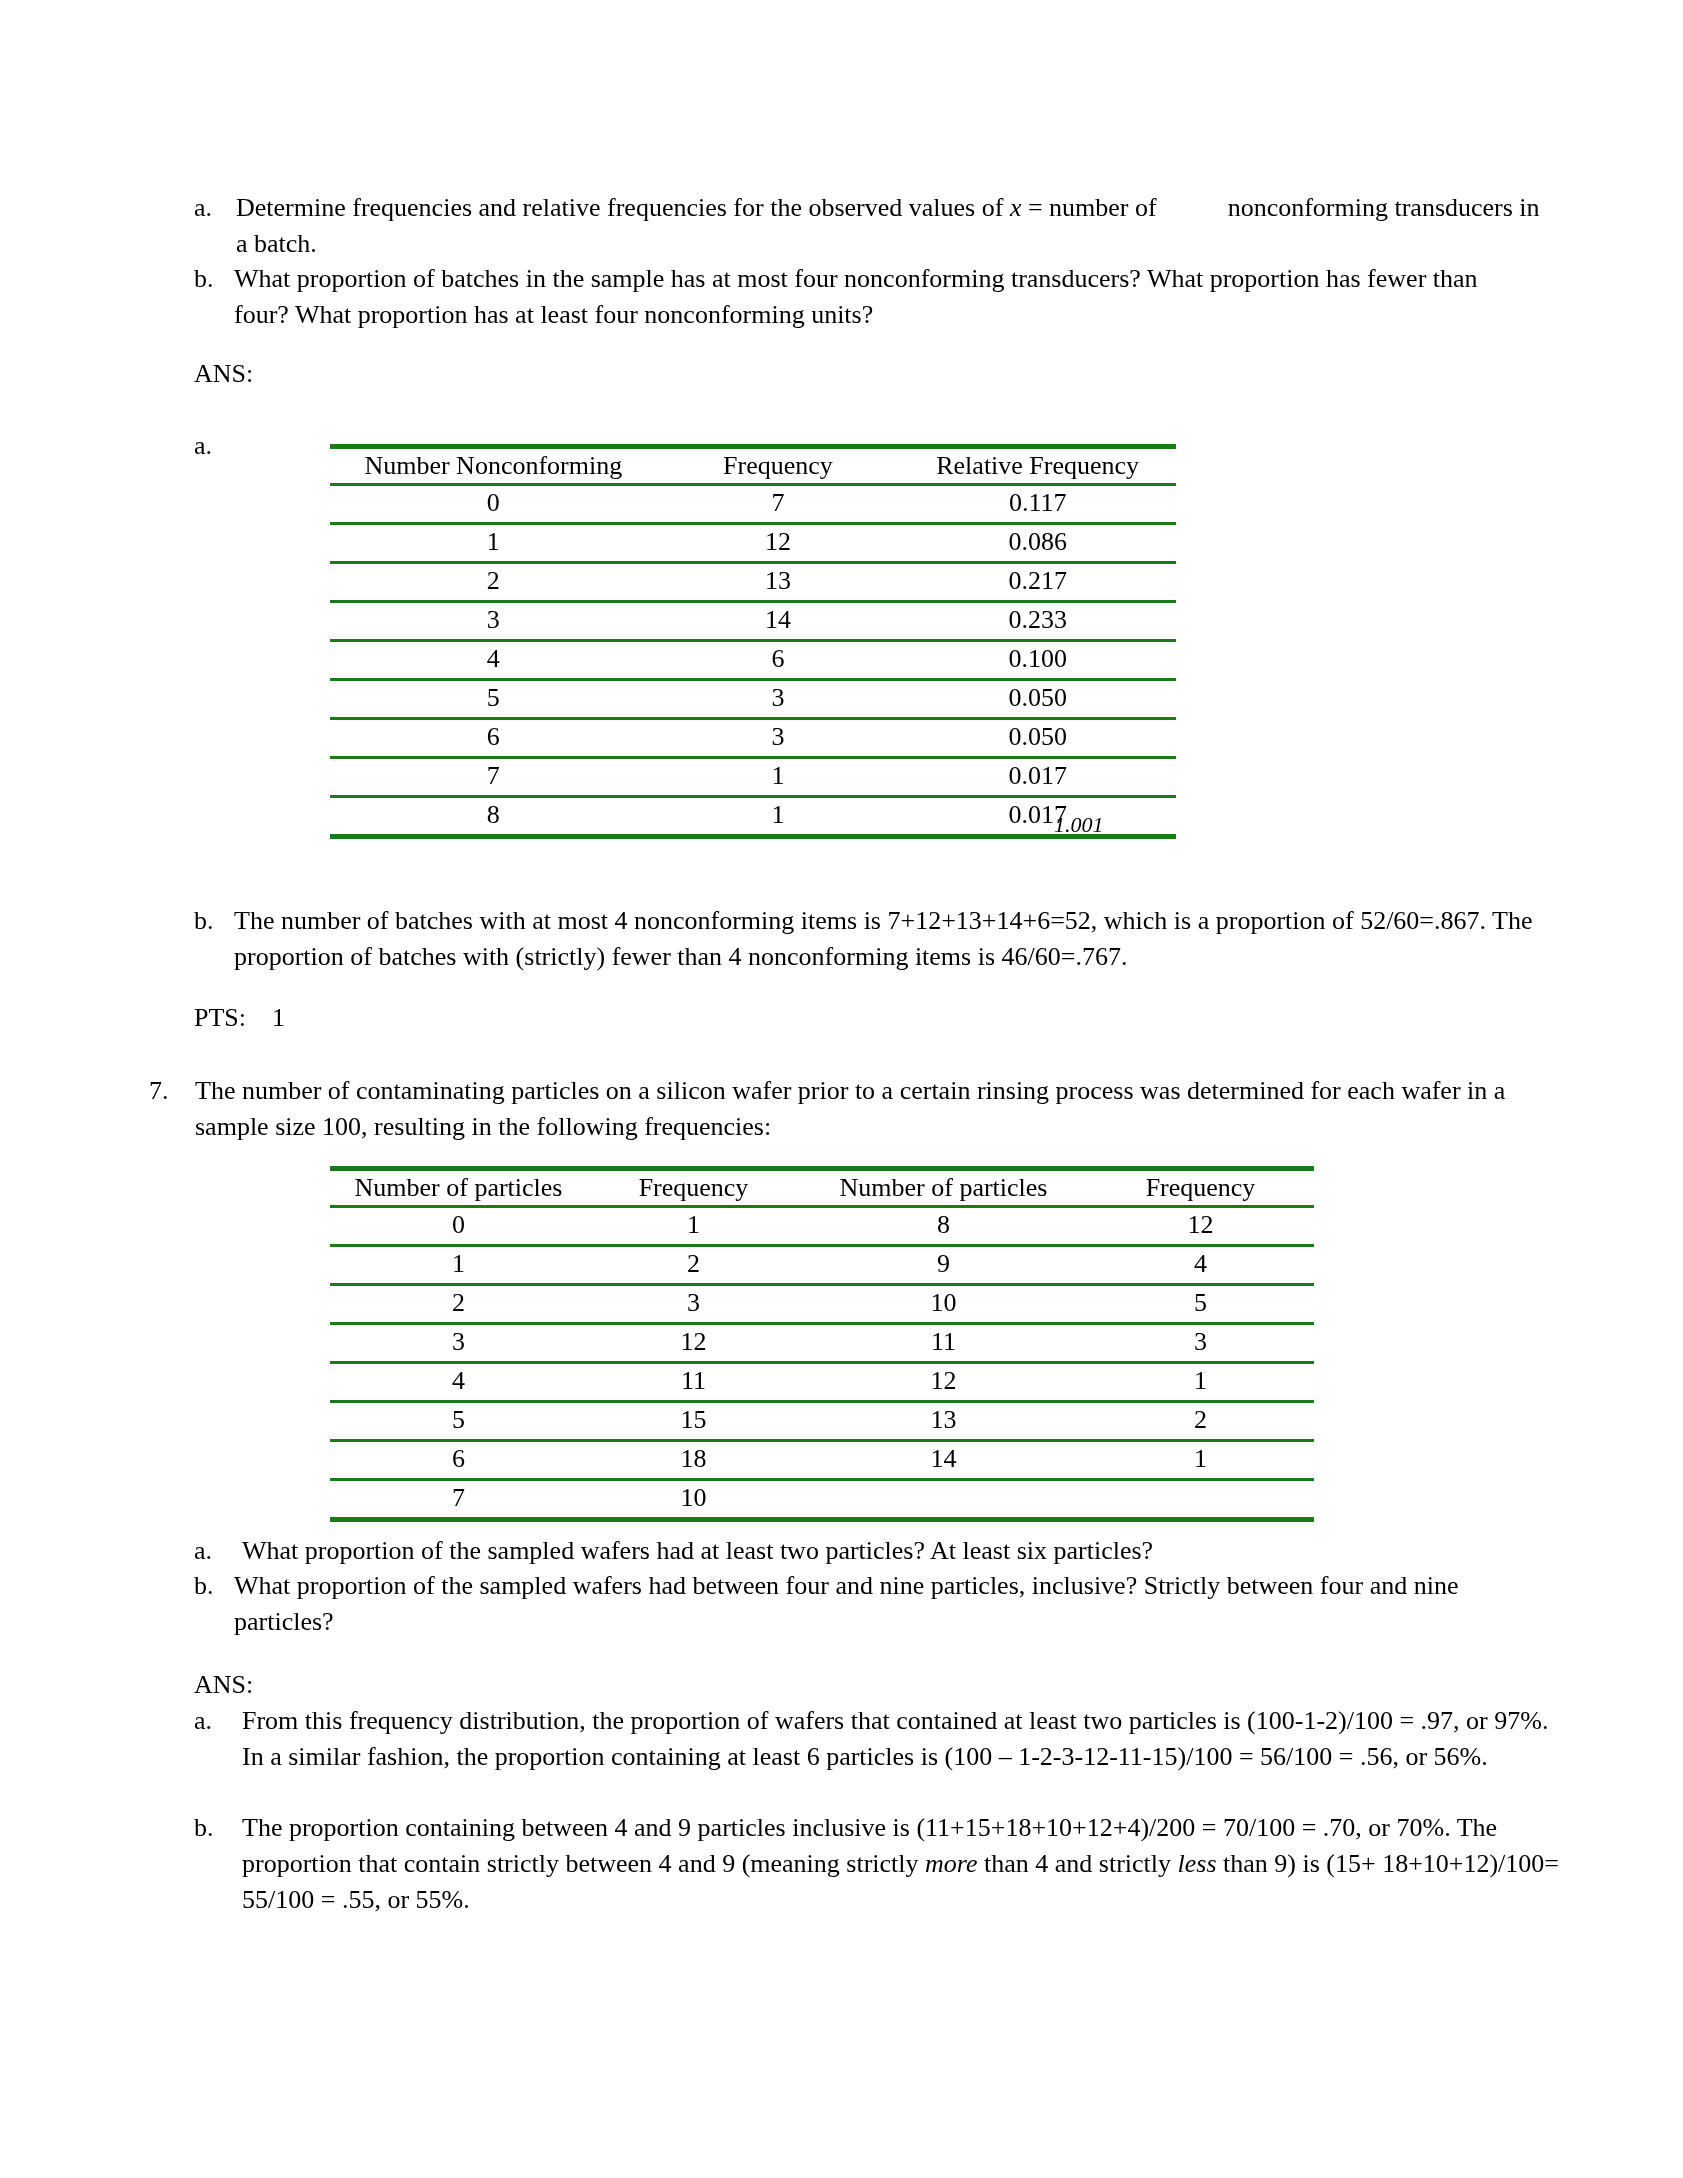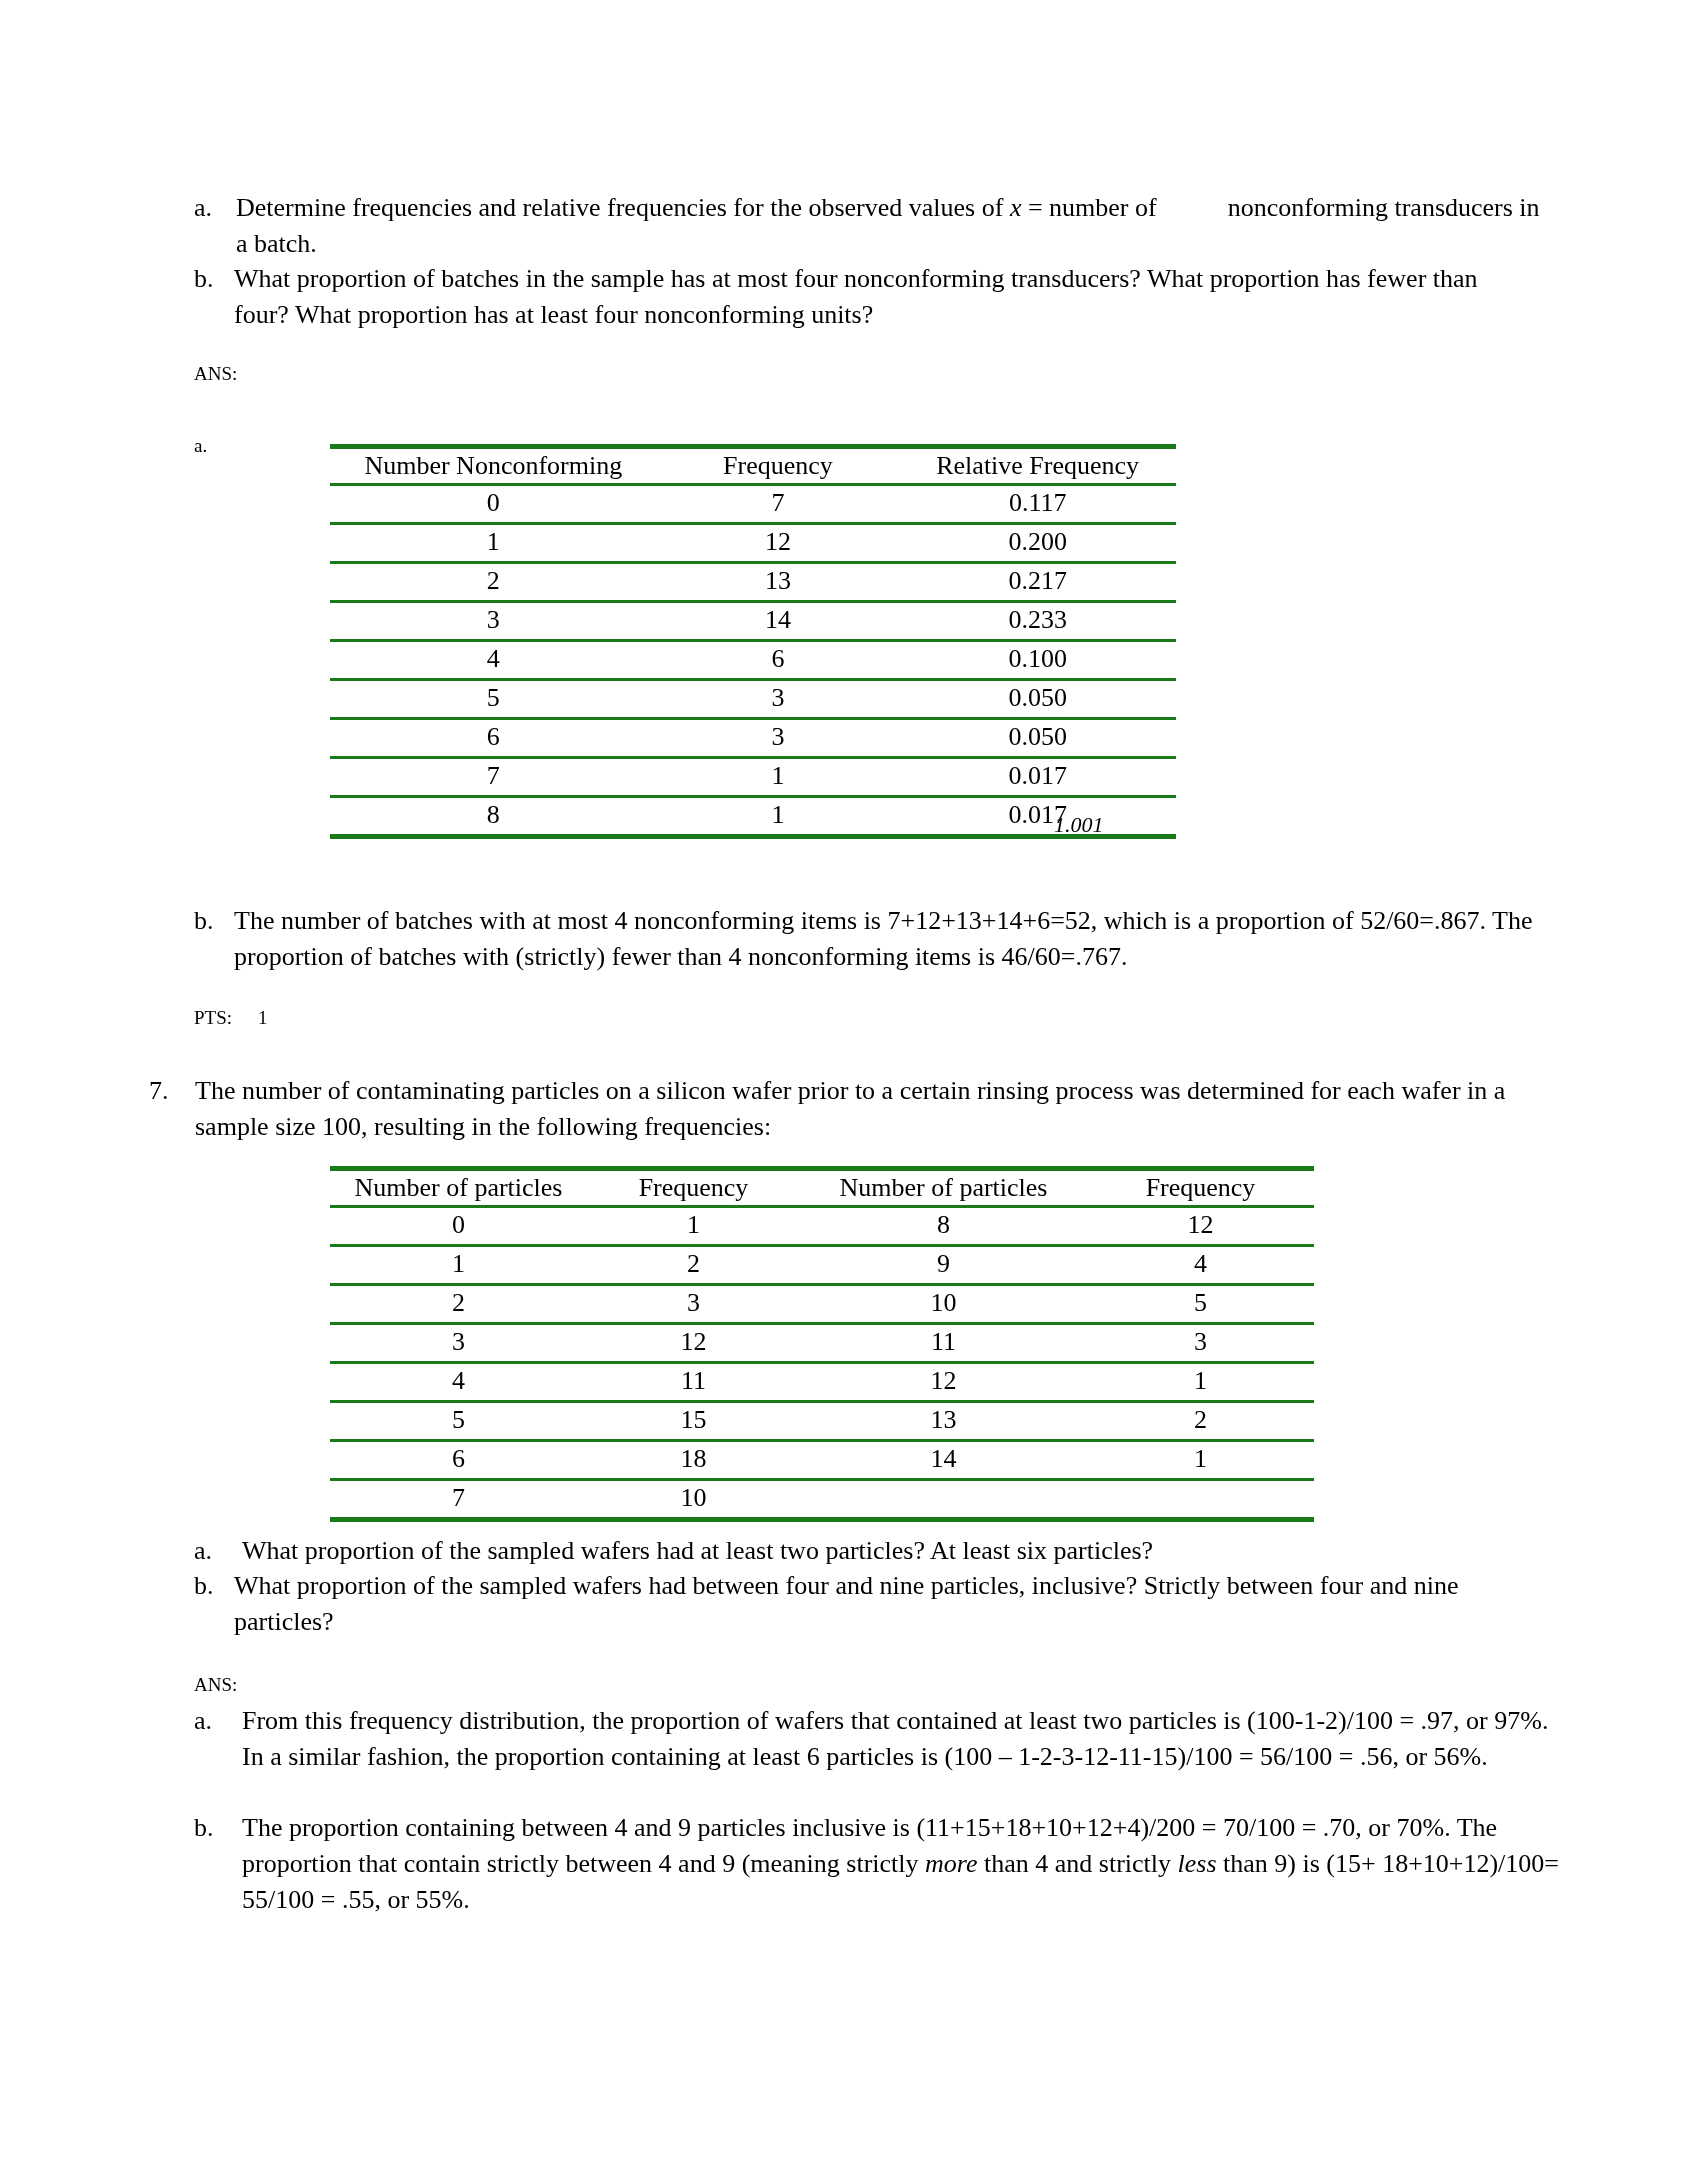--- a/index.html
+++ b/index.html
@@ -18,21 +18,21 @@
   .page {
     position: absolute;
     left: 0; top: 0;
     width: 1683px;
     height: 2178px;
   }
   .ital { font-style: italic; }
 
   .marker {
     position: absolute;
-    font-size: 19px;
+    font-size: 26px;
     line-height: 36px;
   }
 
   .hang {
     position: absolute;
     font-size: 26px;
     line-height: 36px;
   }
   .hang .lbl {
     position: absolute;
@@ -111,21 +111,21 @@
     </thead>
     <tbody>
       <tr>
         <td>0</td>
         <td>7</td>
         <td>0.117</td>
       </tr>
       <tr>
         <td>1</td>
         <td>12</td>
-        <td>0.200</td>
+        <td>0.086</td>
       </tr>
       <tr>
         <td>2</td>
         <td>13</td>
         <td>0.217</td>
       </tr>
       <tr>
         <td>3</td>
         <td>14</td>
         <td>0.233</td>

